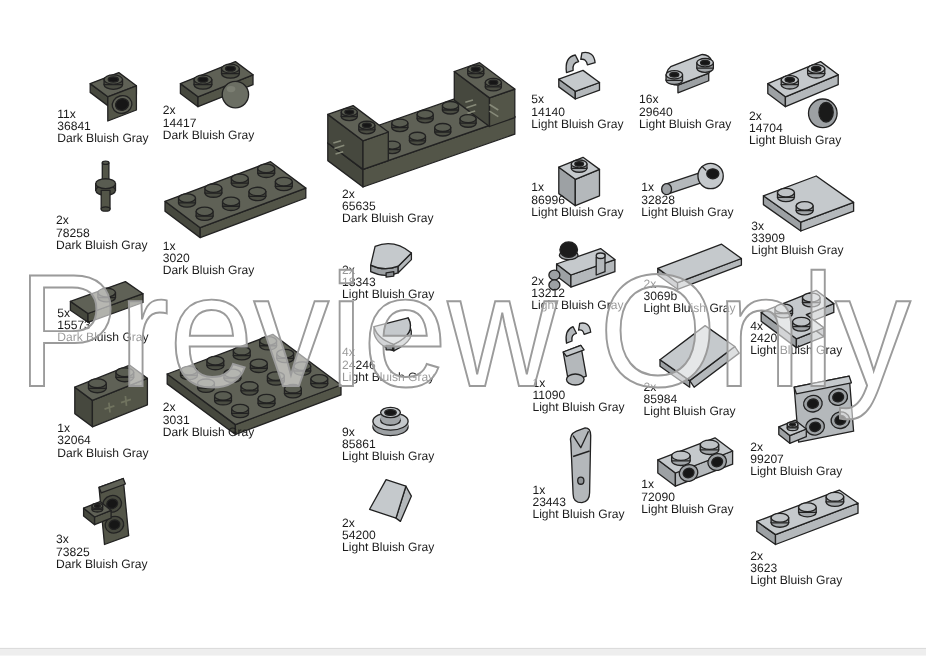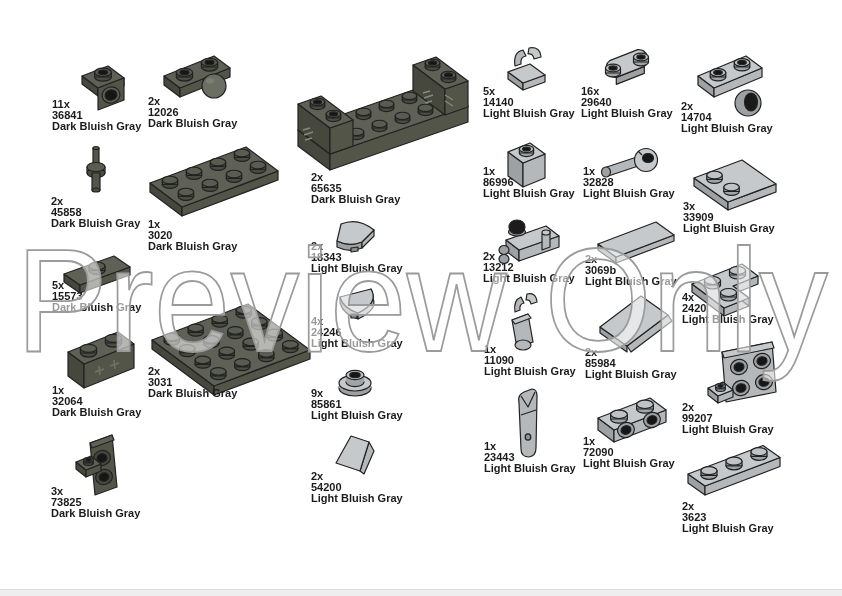--- a/index.html
+++ b/index.html
@@ -4,21 +4,21 @@
 <style>
   html,body{margin:0;padding:0;}
   body{
     width:842px;height:596px;position:relative;background:#ffffff;
     font-family:"Liberation Sans",sans-serif;overflow:hidden;
   }
   #pieces,#wm{position:absolute;left:0;top:0;}
   #wm{pointer-events:none;}
   #labels{position:absolute;left:0;top:0;width:842px;height:596px;}
   .lbl{
-    position:absolute;font-size:11px;line-height:11.2px;font-weight:bold;
+    position:absolute;font-size:11px;line-height:11.2px;font-weight:normal;
     color:#1b1b1b;white-space:nowrap;letter-spacing:0;
   }
   #footer{
     position:absolute;left:0;bottom:0;width:842px;height:7px;
     background:#eeeeee;border-top:1px solid #dcdcdc;box-sizing:border-box;
   }
   #wm text{
     font-family:"Liberation Sans",sans-serif;font-size:146px;font-weight:400;
     fill:rgba(255,255,255,0.55);stroke:#9b9b9b;stroke-width:1.8px;
   }
@@ -427,26 +427,26 @@
     </svg>
 
   <div id="labels">
       <div class="lbl" style="left:52px;top:99px">
         <div>11x</div>
         <div>36841</div>
         <div>Dark Bluish Gray</div>
       </div>
       <div class="lbl" style="left:148px;top:96px">
         <div>2x</div>
-        <div>12026</div>
+        <div>14417</div>
         <div>Dark Bluish Gray</div>
       </div>
       <div class="lbl" style="left:51px;top:196px">
         <div>2x</div>
-        <div>45858</div>
+        <div>78258</div>
         <div>Dark Bluish Gray</div>
       </div>
       <div class="lbl" style="left:148px;top:219px">
         <div>1x</div>
         <div>3020</div>
         <div>Dark Bluish Gray</div>
       </div>
       <div class="lbl" style="left:52px;top:280px">
         <div>5x</div>
         <div>15573</div>

